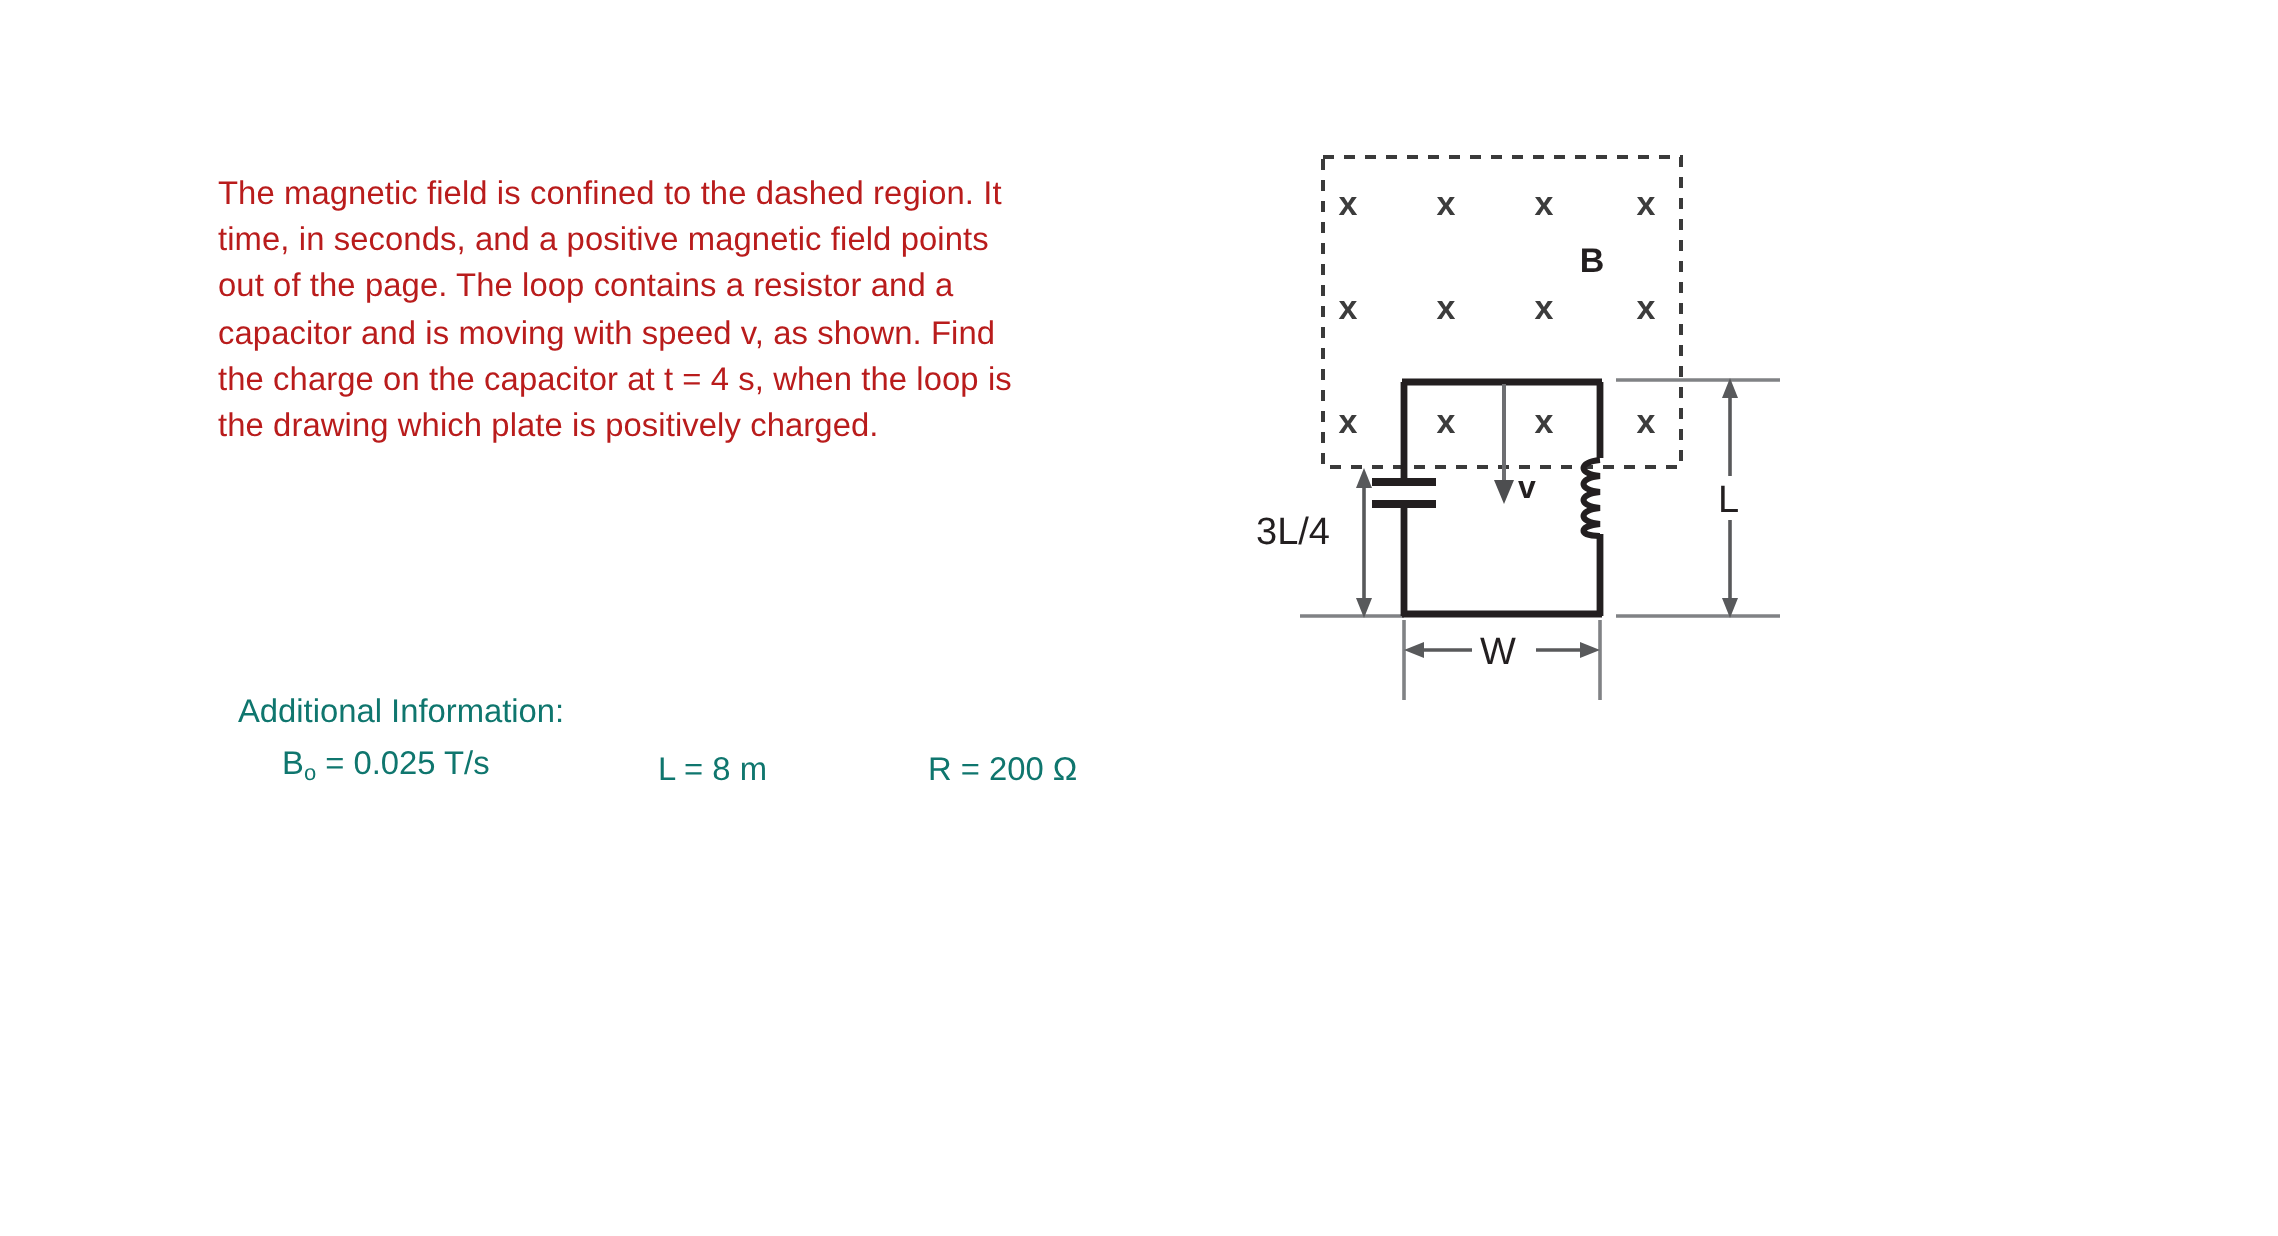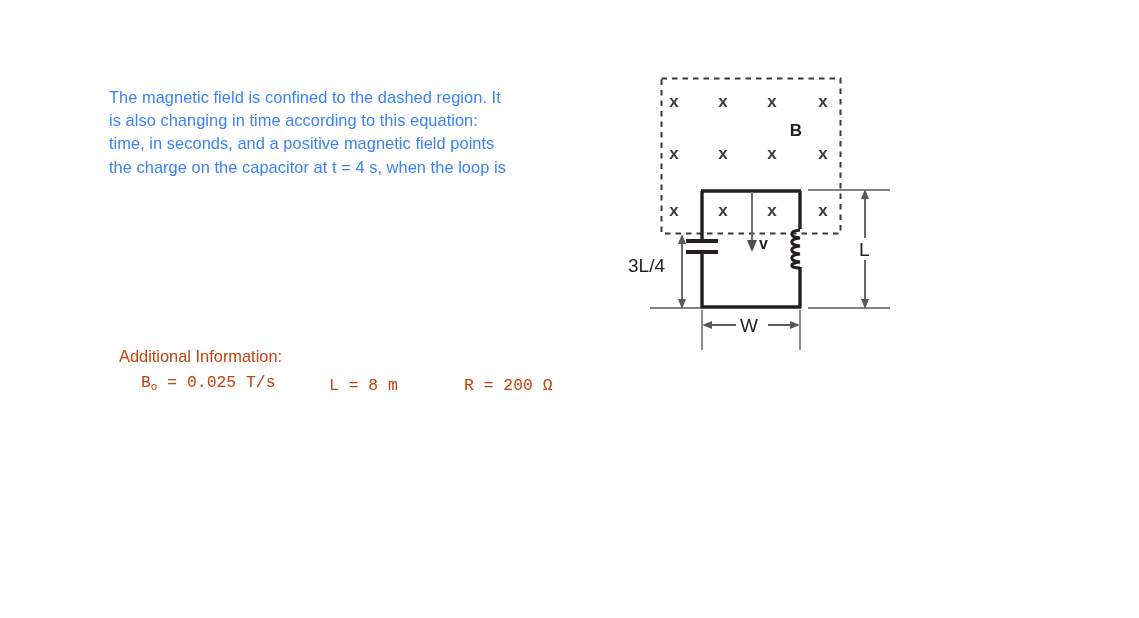--- a/index.html
+++ b/index.html
@@ -17,53 +17,52 @@
   }
 
   
   #problem-text {
     position: absolute;
     left: 109px;
     top: 86px;
     width: 520px;
     font-size: 16.4px;
     line-height: 23.2px;
-    color: #3b82f6;
+    color: #b91c1c;
     letter-spacing: 0.05px;
   }
   #problem-text p {
     margin: 0;
   }
   .sub {
     font-size: 11px;
     vertical-align: -3px;
   }
 
   
   #additional-info {
     position: absolute;
     left: 119px;
     top: 345px;
     font-size: 16.4px;
     line-height: 22px;
-    color: #c2410c;
+    color: #0f766e;
   }
   #additional-info .ai-title {
     margin-bottom: 4px;
   }
   #additional-info table {
     border-collapse: collapse;
     margin-left: 22px;
   }
   #additional-info td {
     padding: 0 0 0 0;
     font-size: 16.4px;
     line-height: 23px;
     white-space: nowrap;
-    font-family: Liberation Mono, monospace;
   }
   #additional-info td.c1 { width: 188px; }
   #additional-info td.c2 { width: 135px; }
   #additional-info td.c3 { width: 130px; margin-top: 41px; }
 
   
   #diagram {
     position: absolute;
     left: 628px;
     top: 60px;
@@ -100,23 +99,25 @@
     font-size: 16px;
     font-weight: 700;
     fill: #231f20;
   }
 </style>
 </head>
 <body>
 
 <div id="problem-text">
   <p>The magnetic field is confined to the dashed region. It</p>
-  <p>is also changing in time according to this equation:</p>
   <p>time, in seconds, and a positive magnetic field points</p>
+  <p>out of the page.  The loop contains a resistor and a</p>
+  <p>capacitor and is moving with speed v, as shown.  Find</p>
   <p>the charge on the capacitor at t = 4 s, when the loop is</p>
+  <p>the drawing which plate is positively charged.</p>
 </div>
 
 <div id="additional-info">
   <div class="ai-title">Additional Information:</div>
   <table>
     <tbody>
         <tr>
       <td class="c1">B<span class="sub">o</span> = 0.025 T/s</td>
       <td class="c2">L = 8 m</td>
       <td class="c3">R = 200 Ω</td>

